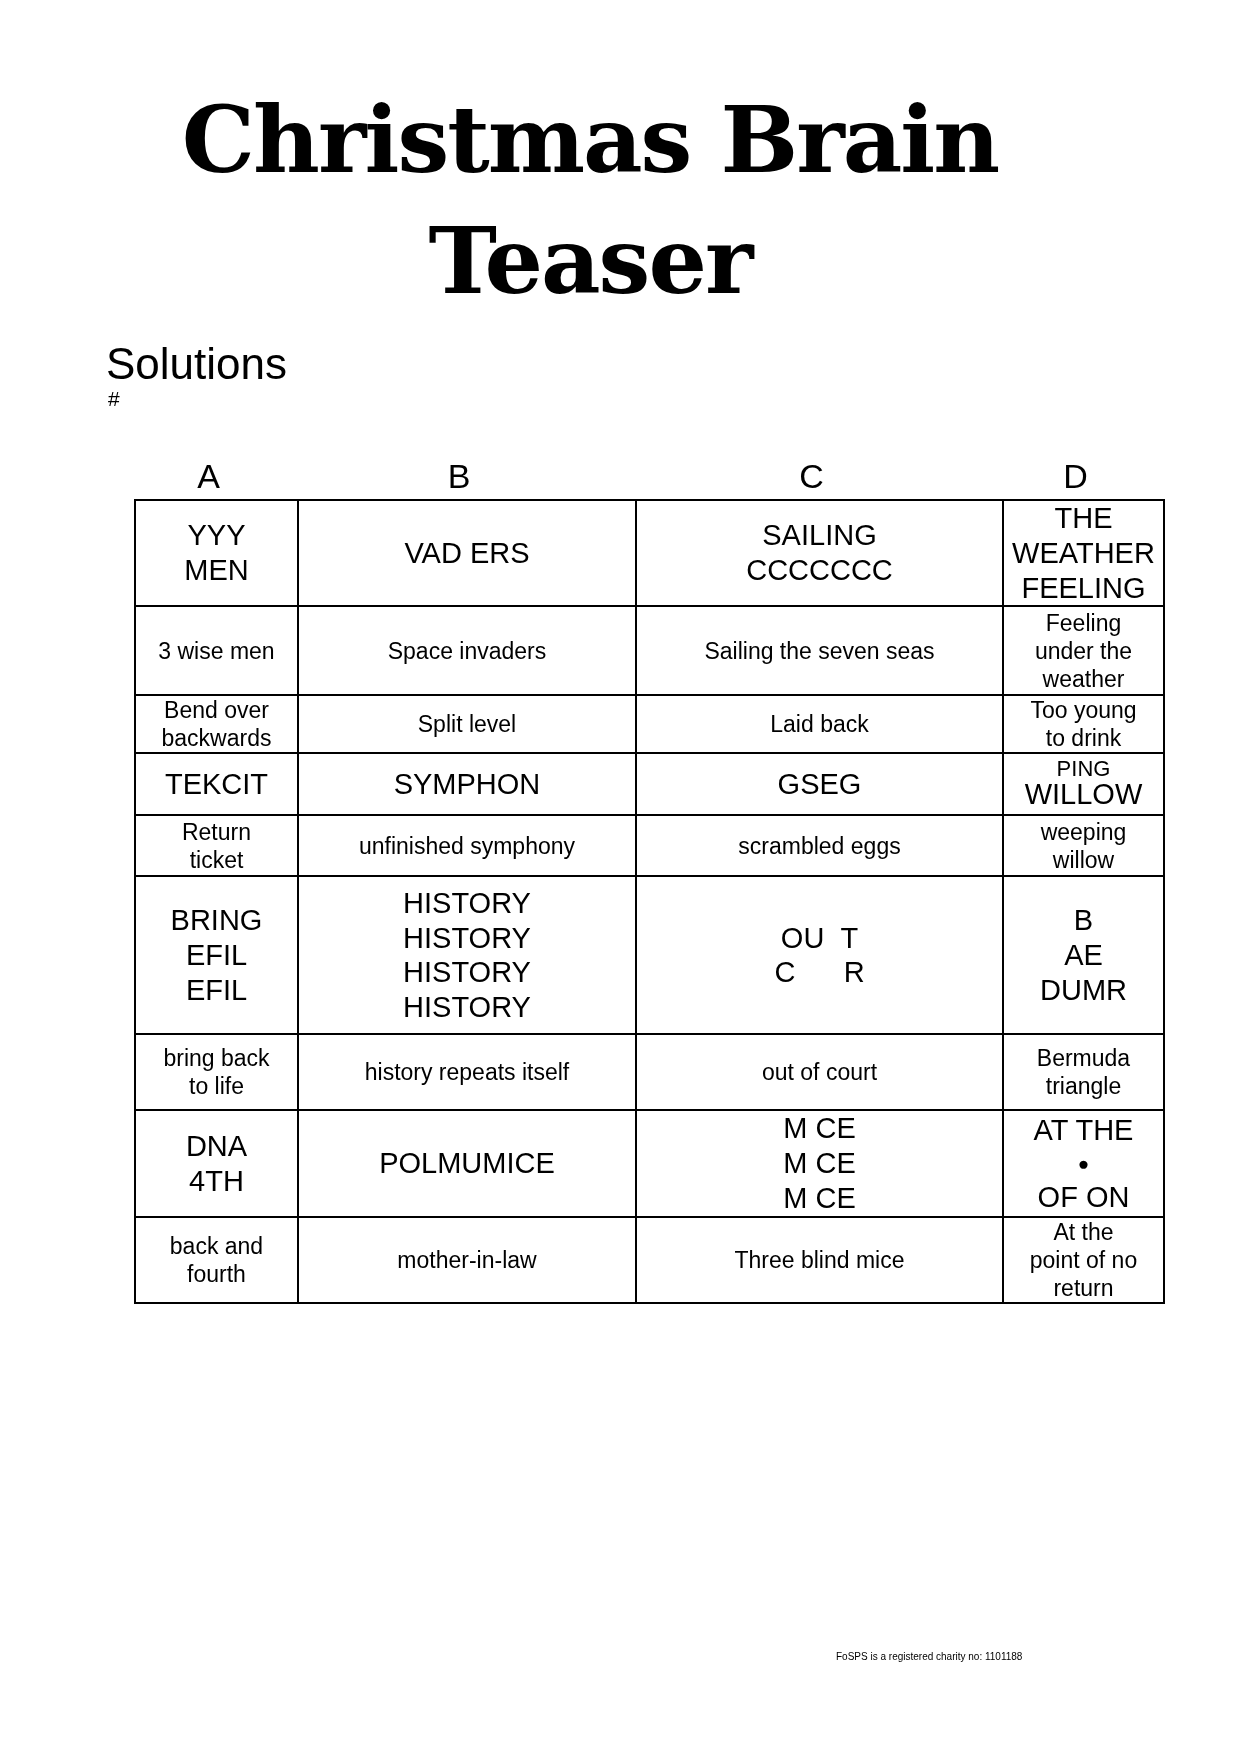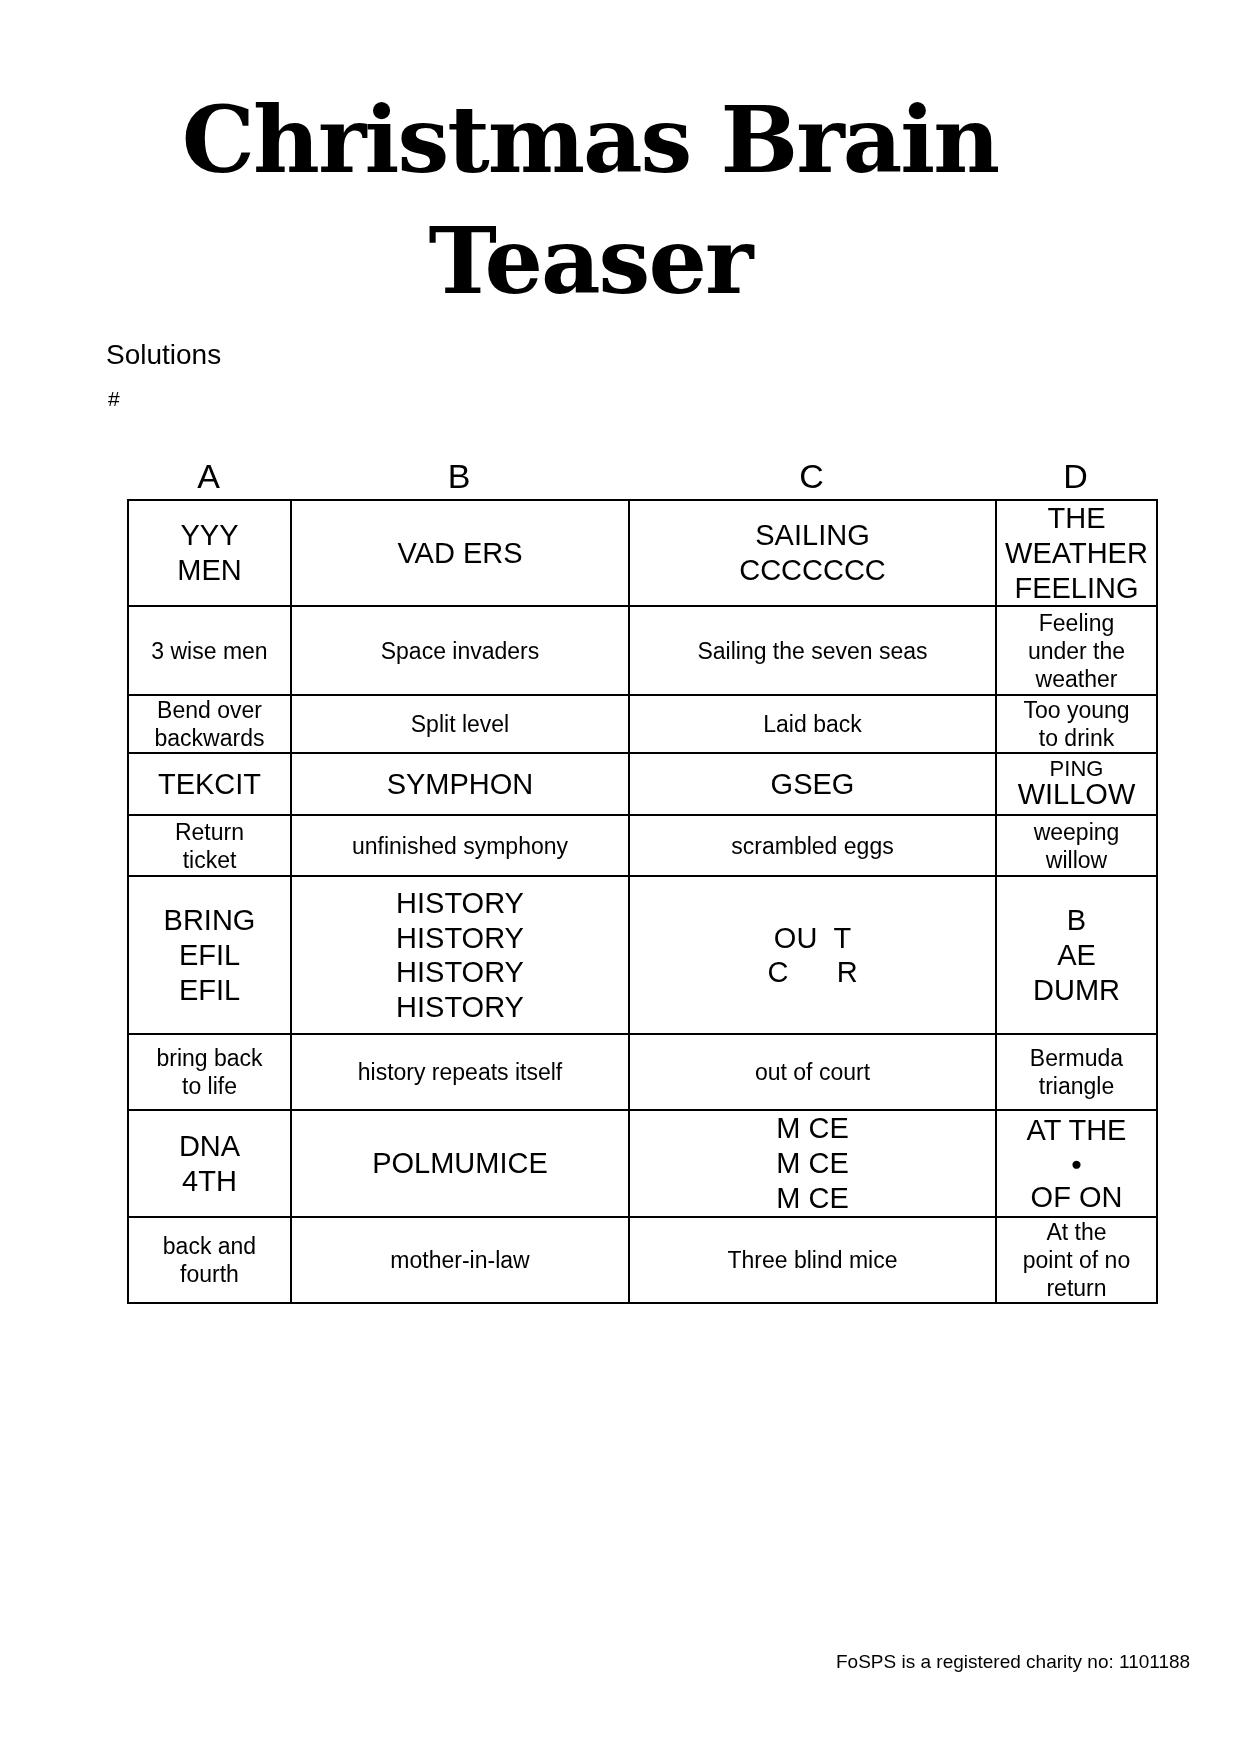--- a/index.html
+++ b/index.html
@@ -8,41 +8,41 @@
     background:#ffffff;color:#000000;
     font-family:"Liberation Sans",sans-serif;
     overflow:hidden;
   }
   .title{
     position:absolute;top:80px;left:0;width:1180px;
     text-align:center;
     font-family:"DejaVu Serif",serif;font-weight:700;
     font-size:92px;line-height:1.32;letter-spacing:-2px;
   }
-  .solutions{position:absolute;top:340px;left:106px;font-size:28px;line-height:1.1;}
+  .solutions{position:absolute;top:340px;left:106px;font-size:44px;line-height:1.1;}
   .hash{position:absolute;top:388px;left:108px;font-size:21px;line-height:1;}
   .table-area{position:absolute;top:450px;left:127px;width:1029px;}
   .letters{
     display:grid;grid-template-columns:163px 338px 367px 161px;
     height:46px;align-items:end;text-align:center;
     font-size:34px;padding-bottom:3px;
   }
-  table{border-collapse:collapse;table-layout:fixed;width:1029px;}
+  table{border-collapse:collapse;table-layout:fixed;width:1029px;margin-left:7px;}
   td{
     border:2px solid #000;text-align:center;vertical-align:middle;
     padding:0 2px;overflow:hidden;
   }
   td.pz{position:relative;font-size:29px;line-height:1.2;}
   .pz-text{white-space:pre-line;}
   .stair{display:inline-block;text-align:left;}
   td.ans{font-size:23px;line-height:1.22;white-space:pre-line;}
   .pz-small{font-size:22px;line-height:21px;}
   .pz-big{font-size:29px;line-height:31px;}
   .dot-line{font-size:19px;line-height:32px;}
-  .footer{position:absolute;left:836px;top:1651px;font-size:19px;line-height:1.2;}
+  .footer{position:absolute;left:836px;top:1651px;font-size:10px;line-height:1.2;}
 </style>
 </head>
 <body>
 
 <div>
 
   <div class="title">
     <div>Christmas Brain</div>
     <div>Teaser</div>
   </div>

